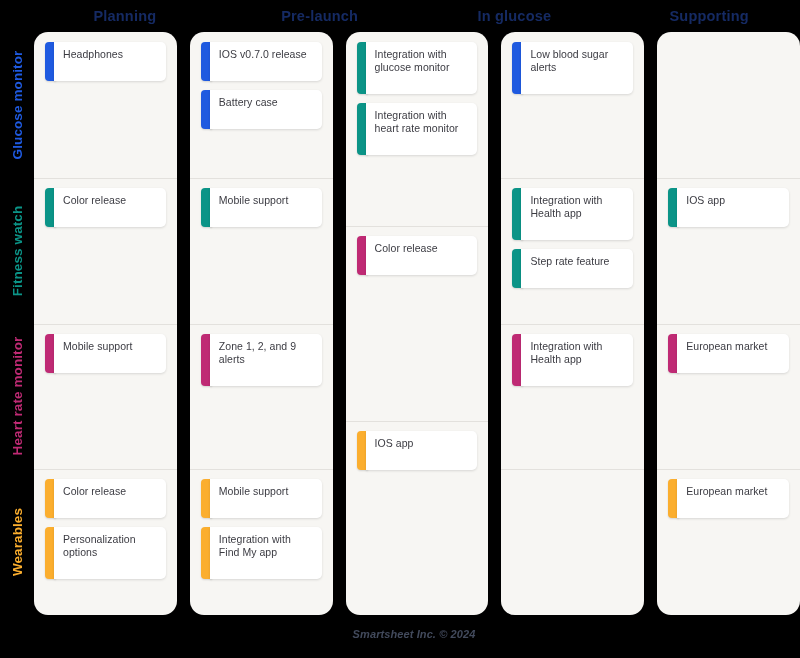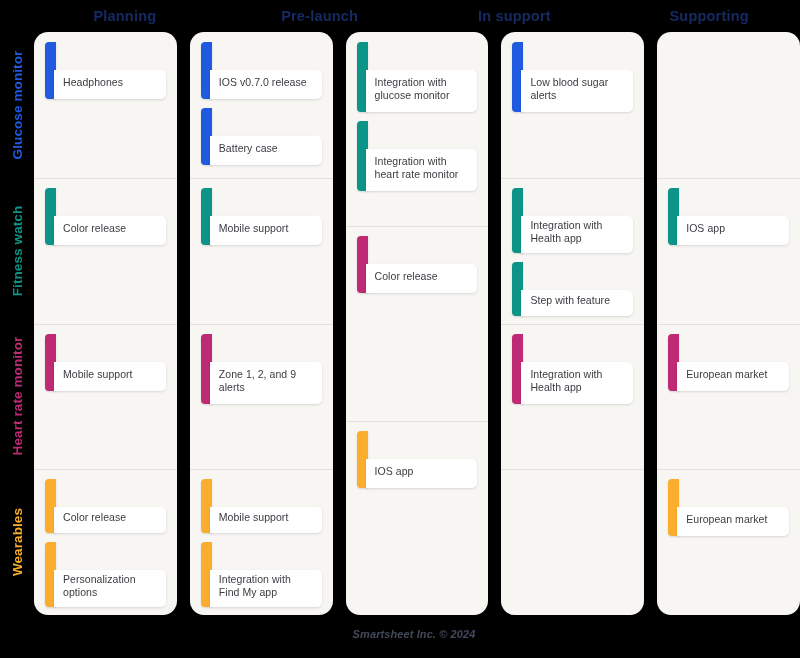--- a/index.html
+++ b/index.html
@@ -120,24 +120,22 @@
     flex: 0 0 11px;
     border-radius: 4px 0 0 4px;
     box-shadow: 0 1px 2px rgba(0,0,0,0.14);
   }
   .note-body {
     flex: 1 1 auto;
     background: #ffffff;
     border-radius: 0 5px 5px 0;
     box-shadow: 0 1px 2.5px rgba(0,0,0,0.13);
     display: flex;
-    align-items: center;
-    padding: 6px 8px 10px 9px;
+    padding: 6px 8px 20px 9px;
     margin-left: -2px;
-    margin-top: 28px;
   }
   .note-text {
     font-size: 10.5px;
     line-height: 13px;
     color: #3b3b42;
     font-weight: 400;
     letter-spacing: 0.05px;
   }
 
   
@@ -155,21 +153,21 @@
   }
 </style>
 </head>
 <body>
 
 <div id="board">
 
   <div class="col-headers">
       <div class="col-header">Planning</div>
       <div class="col-header">Pre-launch</div>
-      <div class="col-header">In support</div>
+      <div class="col-header">In glucose</div>
       <div class="col-header">Supporting</div>
     </div>
 
   <div class="row-labels">
       <div class="row-label-cell">
         <div class="row-label" style="color: rgb(31, 90, 224);">Glucose monitor</div>
       </div>
       <div class="row-label-cell">
         <div class="row-label" style="color: rgb(11, 148, 135);">Fitness watch</div>
       </div>
@@ -312,21 +310,21 @@
         <div class="cell">
           <div class="note">
             <div class="note-tab" style="background: rgb(11, 148, 135);"></div>
             <div class="note-body">
               <span class="note-text">Integration with Health app</span>
             </div>
           </div>
           <div class="note">
             <div class="note-tab" style="background: rgb(11, 148, 135);"></div>
             <div class="note-body">
-              <span class="note-text">Step with feature</span>
+              <span class="note-text">Step rate feature</span>
             </div>
           </div>
         </div>
         <div class="cell">
           <div class="note">
             <div class="note-tab" style="background: rgb(191, 42, 116);"></div>
             <div class="note-body">
               <span class="note-text">Integration with Health app</span>
             </div>
           </div>

